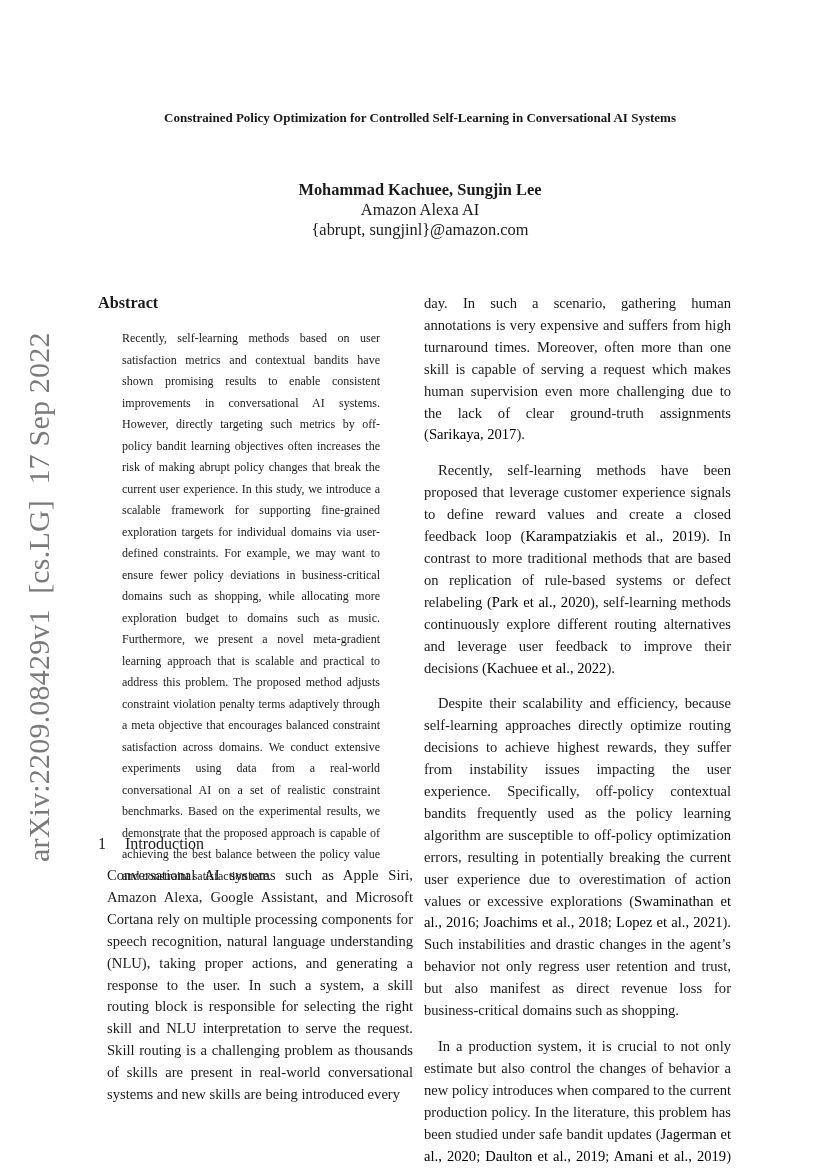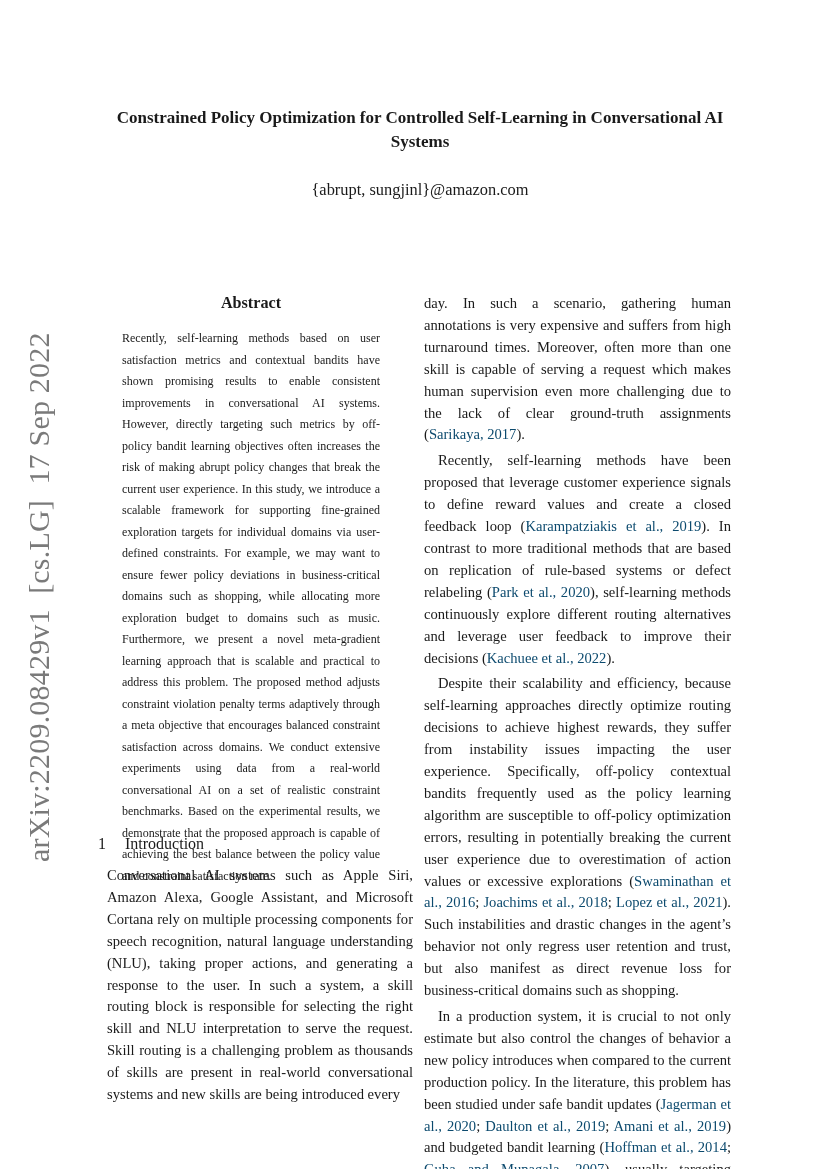--- a/index.html
+++ b/index.html
@@ -1,45 +1,47 @@
 <!DOCTYPE html>
 <html><head>
 <meta charset="utf-8">
 <style>
   html, body { margin: 0; padding: 0; background: #ffffff; }
   body { width: 827px; height: 1169px; position: relative; overflow: hidden;
          font-family: "Liberation Serif", serif; color: #1a1a1a; }
   .arxiv-stamp { position: absolute; left: 22px; top: 862px; transform-origin: 0 0; transform: rotate(-90deg);
          font-size: 30px; color: #7a7a7a; white-space: pre; letter-spacing: 0.2px; }
   .title { position: absolute; left: 100px; width: 640px; top: 106px; text-align: center;
-         font-weight: bold; font-size: 17px; line-height: 24px; }
+         font-weight: bold; font-size: 13px; line-height: 24px; }
   .authors { position: absolute; left: 100px; width: 640px; top: 180px; text-align: center;
          font-size: 16.4px; line-height: 20px; }
   .authors .names { font-weight: bold; }
   .col { position: absolute; font-size: 14.6px; line-height: 21.9px; text-align: justify; }
   .col-left { left: 107px; width: 306px; }
   .col-right { left: 424px; width: 307px; top: 293px; }
-  .abstract-heading { position: absolute; left: 98px; width: 306px; top: 294px; text-align: center;
+  .abstract-heading { position: absolute; left: 98px; width: 306px; top: 294px; 
          font-weight: bold; font-size: 16.2px; }
   .abstract-body { left: 122px; width: 258px; top: 328px; font-size: 12px; line-height: 21.5px; }
   .section-heading { position: absolute; left: 98px; top: 835px; font-weight: normal; font-size: 16px; }
   .section-heading .num { display: inline-block; width: 27px; }
   .intro-body { top: 865px; }
   .col p { margin: 0; }
-  .col p + p { text-indent: 14px; margin-top: 4px; }
-  .cite { color: #0c4a6e; }
+  .col p + p { text-indent: 14px; margin-top: 14px; }
+  .cite { color: #000000; }
 </style>
 </head>
 <body>
 
 <div class="arxiv-stamp">arXiv:2209.08429v1  [cs.LG]  17 Sep 2022</div>
 
 <div class="title">Constrained Policy Optimization for Controlled Self-Learning in Conversational AI Systems</div>
 
 <div class="authors">
+  <div class="names">Mohammad Kachuee, Sungjin Lee</div>
+  <div>Amazon Alexa AI</div>
   <div>{abrupt, sungjinl}@amazon.com</div>
 </div>
 
 <div class="abstract-heading">Abstract</div>
 <div class="col abstract-body">
   <p>Recently, self-learning methods based on user satisfaction metrics and contextual bandits have shown promising results to enable consistent improvements in conversational AI systems. However, directly targeting such metrics by off-policy bandit learning objectives often increases the risk of making abrupt policy changes that break the current user experience. In this study, we introduce a scalable framework for supporting fine-grained exploration targets for individual domains via user-defined constraints. For example, we may want to ensure fewer policy deviations in business-critical domains such as shopping, while allocating more exploration budget to domains such as music. Furthermore, we present a novel meta-gradient learning approach that is scalable and practical to address this problem. The proposed method adjusts constraint violation penalty terms adaptively through a meta objective that encourages balanced constraint satisfaction across domains. We conduct extensive experiments using data from a real-world conversational AI on a set of realistic constraint benchmarks. Based on the experimental results, we demonstrate that the proposed approach is capable of achieving the best balance between the policy value and constraint satisfaction rate.</p>
 </div>
 
 <div class="section-heading">
   <span class="num">1</span><span>Introduction</span>

